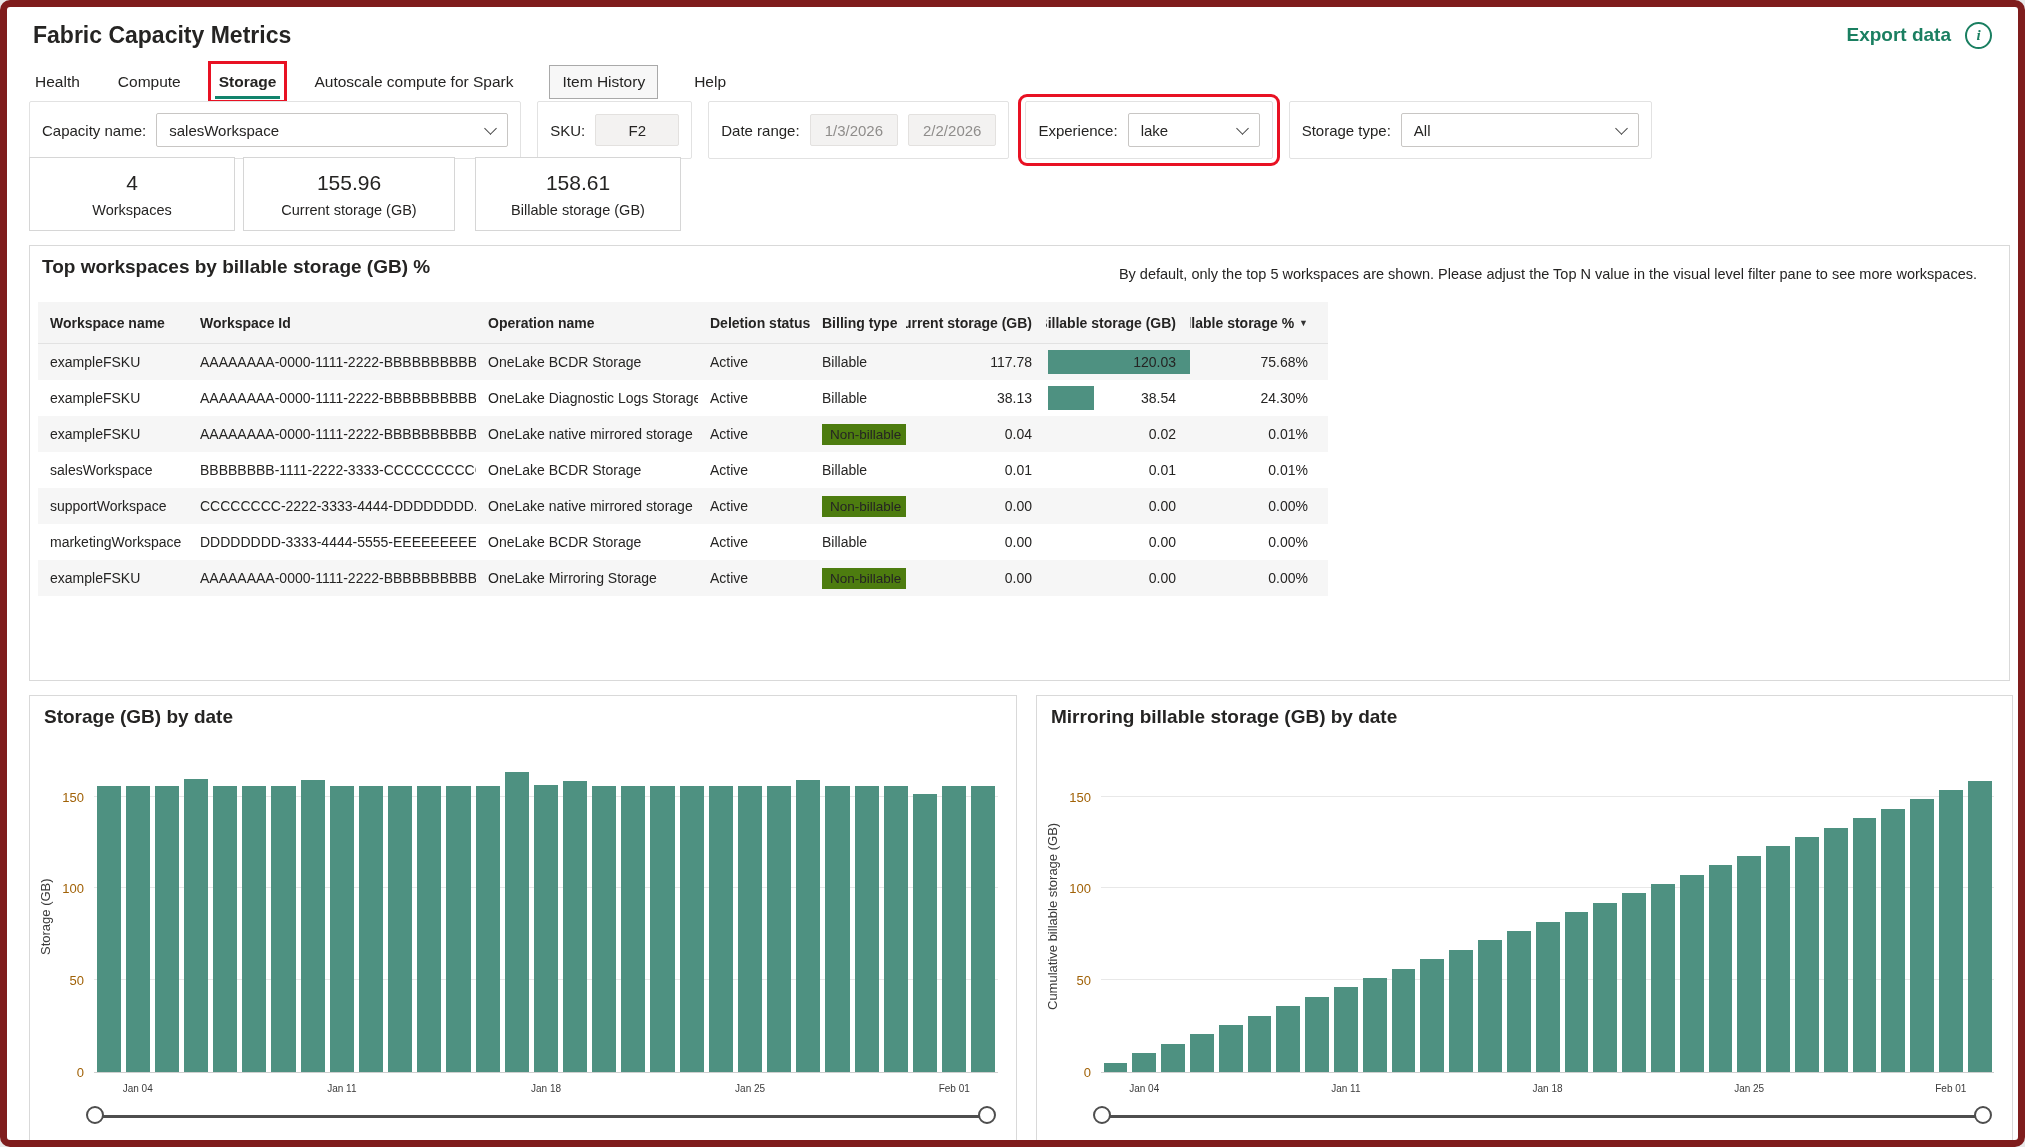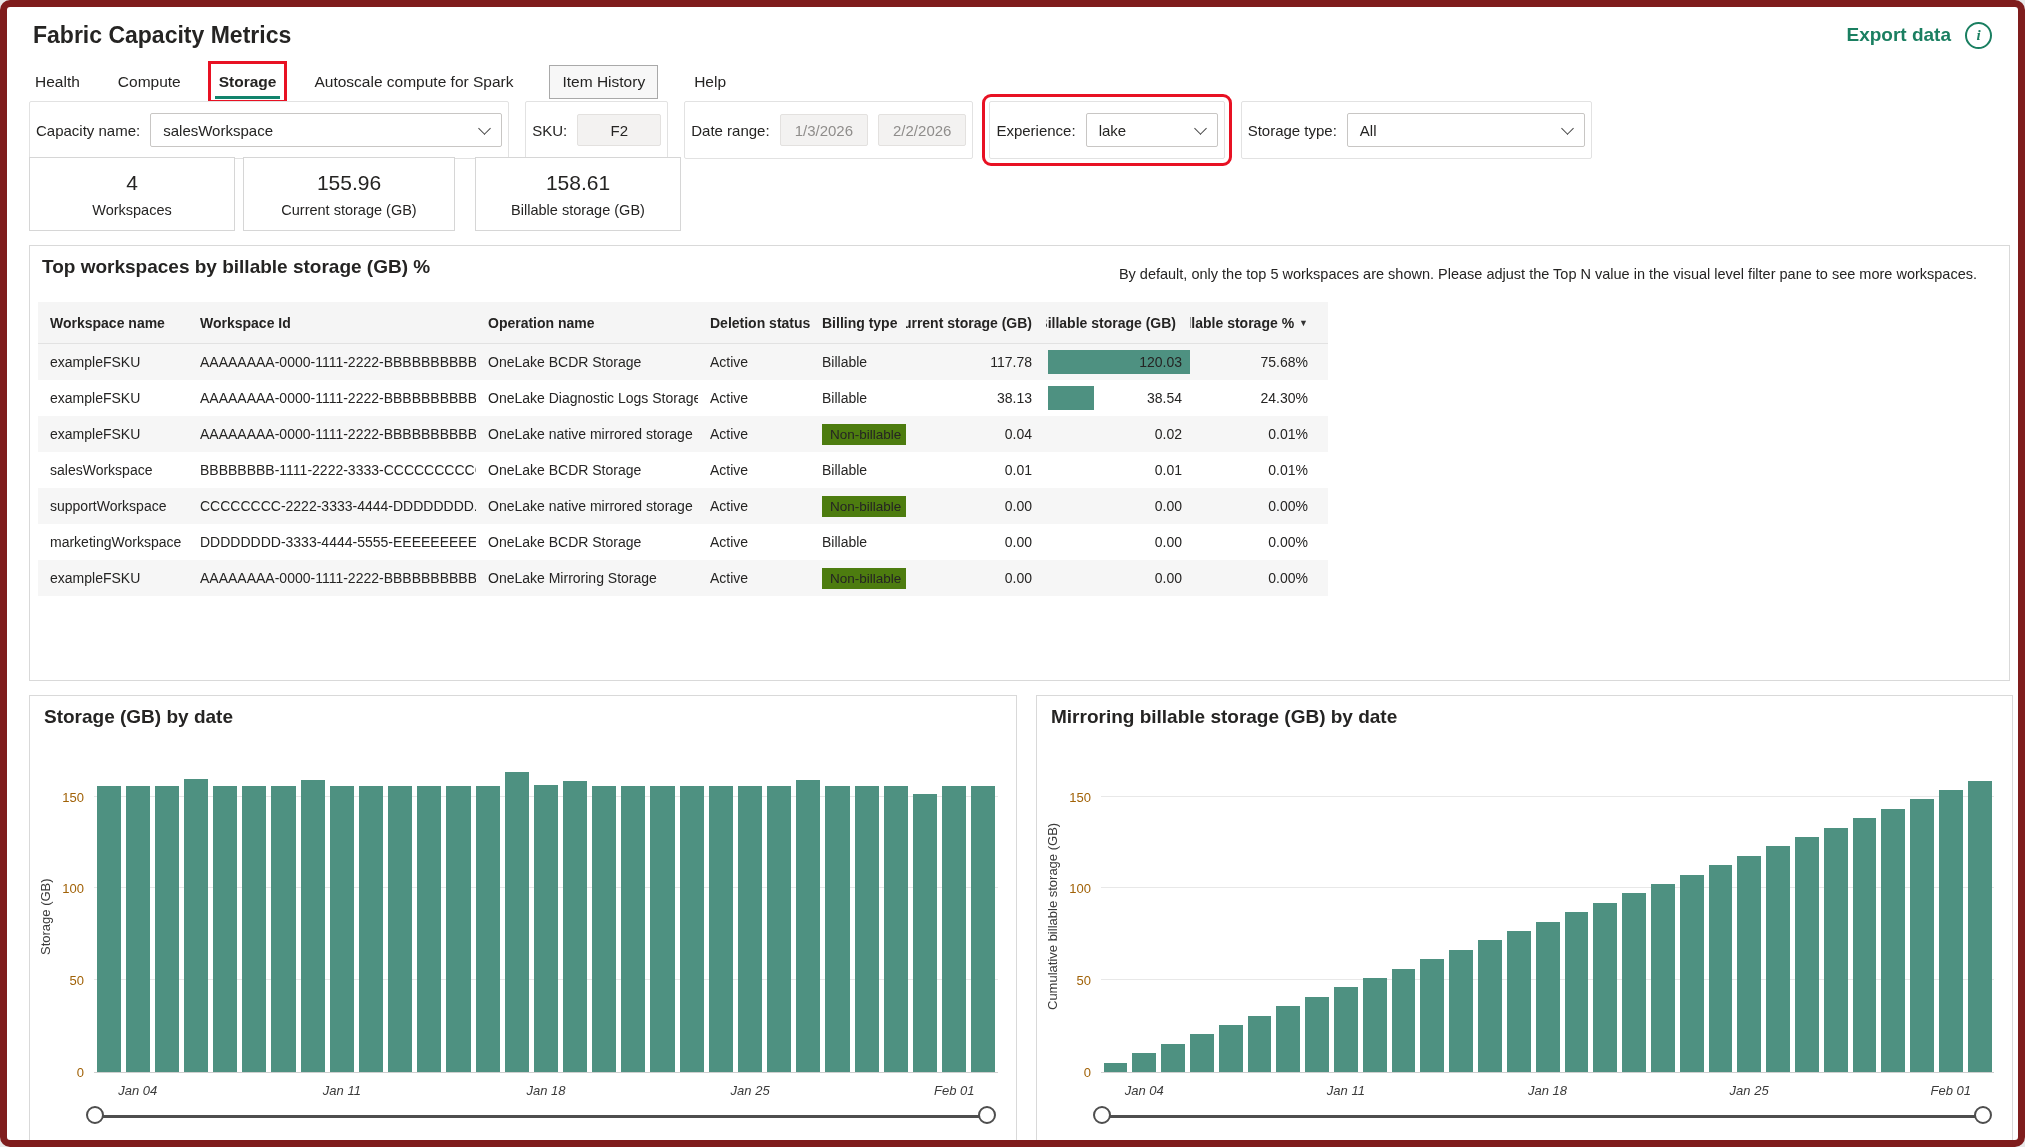--- a/index.html
+++ b/index.html
@@ -22,21 +22,21 @@
   .tab { font-size:15.5px; position:relative; cursor:pointer; padding:3px 2px; white-space:nowrap; }
   .tab.selected { font-weight:700; }
   .tab.selected::after { content:""; position:absolute; left:-2px; right:-2px; bottom:-5px; height:3px;
                          background:var(--underline,#12836c); }
   .tab.annotated { outline:3px solid var(--annotation,#e81123); outline-offset:6px; }
   .tab.boxed { background:#f7f7f7; border:1px solid #a9a9a9; padding:7px 12px; }
 
   
   .filter-bar { position:absolute; left:22px; top:94px; display:flex; gap:16px; align-items:stretch; }
   .fgroup { display:flex; align-items:center; gap:10px; border:1px solid #e2e2e2; background:#fff;
-            padding:5px 6px; height:58px; border-radius:2px; }
+            padding:5px 12px; height:58px; border-radius:2px; }
   .fgroup.annotated { outline:3px solid var(--annotation,#e81123); outline-offset:4px; }
   .flabel { font-size:15px; white-space:nowrap; }
   .dropdown { display:flex; align-items:center; justify-content:space-between; border:1px solid #c8c6c4;
               background:#fff; height:34px; padding:0 12px; font-size:15px; border-radius:2px; cursor:pointer; }
   .chevron { width:9px; height:9px; border-right:1.7px solid #444; border-bottom:1.7px solid #444;
              transform:rotate(45deg); margin-left:16px; margin-top:-4px; flex:0 0 auto; }
   .valbox { background:#f3f2f1; border:1px solid #e3e1df; height:32px; display:flex; align-items:center;
             justify-content:center; padding:0 14px; font-size:15px; border-radius:2px; }
   .valbox.dim { color:#8f8d8b; }
 
@@ -61,39 +61,39 @@
   .trow.shade { background:#f6f6f6; }
   .cell { padding-left:12px; white-space:nowrap; overflow:hidden; text-overflow:ellipsis;
           display:flex; align-items:center; height:100%; }
   .c0{width:150px;} .c1{width:288px;} .c2{width:222px;} .c3{width:112px;} .c4{width:96px;}
   .c5{width:140px;} .c6{width:144px;} .c7{width:132px;}
   .right { justify-content:flex-end; padding-right:14px; text-align:right; }
   .badge { background:#4d7c0f; padding:3px 8px; font-size:13.5px; }
   .sort-icon { font-size:9px; margin-left:5px; color:#333; }
   .bill-cell { position:relative; }
   .dbar { position:absolute; left:2px; top:6px; bottom:6px; background:var(--bar,#4e9181); }
-  .bill-cell .num { position:relative; z-index:1; width:100%; text-align:right; padding-right:8px; }
+  .bill-cell .num { position:relative; z-index:1; width:100%; text-align:right; padding-right:14px; }
 
   
   .chart-panel { position:absolute; top:688px; height:447px; border:1px solid #d9d9d9; background:#fff; }
   #chart-left  { left:22px;   width:988px; }
   #chart-right { left:1029px; width:977px; }
   .chart-title { position:absolute; left:14px; top:10px; font-size:19px; font-weight:700; }
   .y-title { position:absolute; left:8px; top:64px; bottom:68px; width:18px;
              writing-mode:vertical-rl; transform:rotate(180deg); text-align:center;
              font-size:13px; color:#3b3b3b; }
   .plot-wrap { position:absolute; left:64px; right:18px; top:64px; bottom:68px;
                border-bottom:1px solid #cfcfcf; }
   .gridline { position:absolute; left:0; right:0; height:1px; background:#e8e8e8; }
   .ytick { position:absolute; right:calc(100% + 10px); transform:translateY(50%);
            font-size:13px; color:#a16207; }
   .bars { position:absolute; left:0; right:0; top:0; bottom:0; display:flex; align-items:flex-end; }
   .bar { flex:1 1 0; margin:0 2.5px; background:var(--bar,#4e9181); cursor:pointer; }
   .xticks { position:absolute; left:64px; right:18px; bottom:42px; height:20px; }
-  .xtick { position:absolute; top:4px; transform:translateX(-50%); font-size:13px; color:#3b3b3b; white-space:nowrap;font-style:italic; }
+  .xtick { position:absolute; top:4px; transform:translateX(-50%); font-size:10px; color:#3b3b3b; white-space:nowrap; }
   .slider { position:absolute; left:56px; right:20px; bottom:14px; height:22px; cursor:pointer; }
   .track { position:absolute; left:8px; right:8px; top:10px; height:2.5px; background:#4e4e4e; }
   .handle { position:absolute; top:1px; width:18px; height:18px; border-radius:50%;
             background:#fff; border:2.5px solid #4e4e4e; cursor:grab; }
   .handle.left { left:0; } .handle.right { right:0; }
 </style>
 </head>
 <body>
 
 <div class="page">

